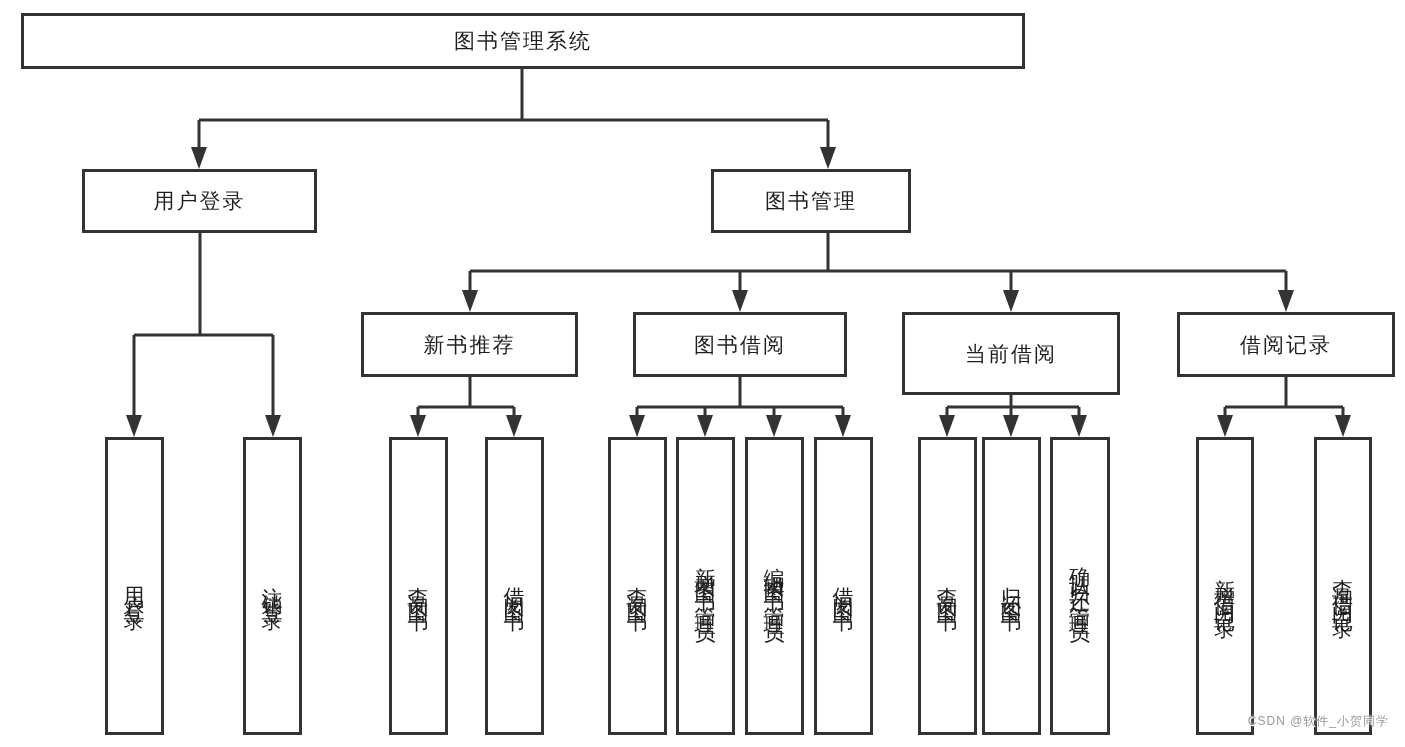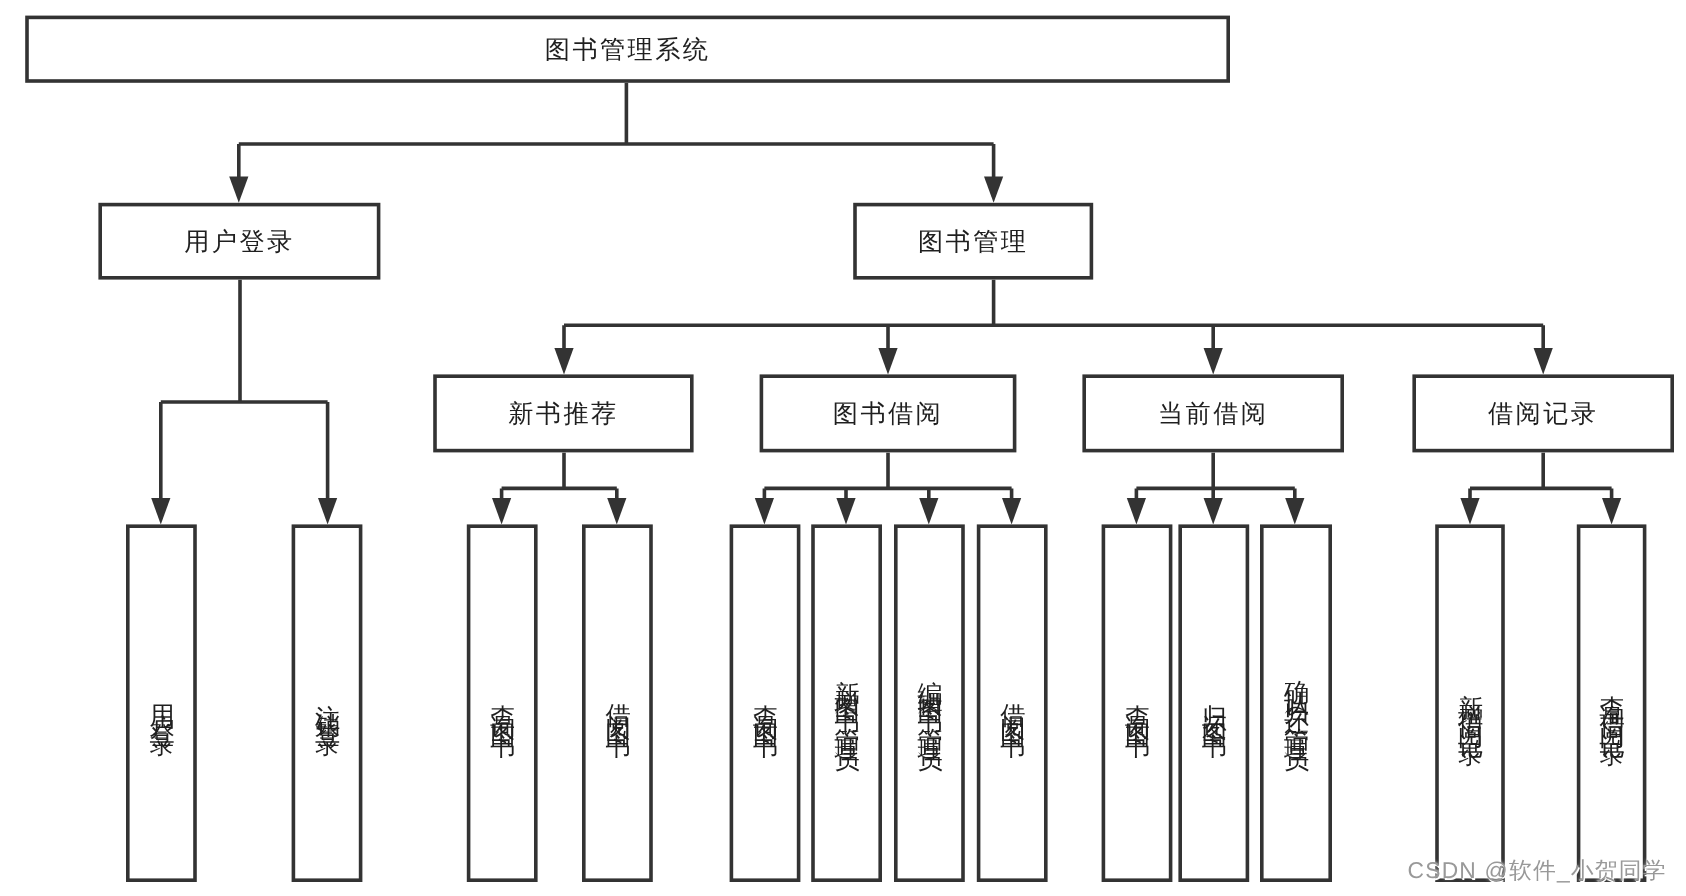--- a/index.html
+++ b/index.html
@@ -31,21 +31,21 @@
     text-orientation: mixed;
     font-size: 21px;
     line-height: 1;
     letter-spacing: 8px;
     white-space: nowrap;
   }
   .watermark {
     position: absolute;
     right: 16px;
     top: 713px;
-    font-size: 19px;
+    font-size: 12px;
     letter-spacing: 1px;
     color: var(--wm, #999999);
     text-shadow: 0 0 3px #ffffff, 1px 1px 0 #ffffff;
     z-index: 5;
     white-space: nowrap;
     margin-left: 16px;
   }
 </style>
 </head>
 <body>
@@ -92,21 +92,21 @@
   <div class="box hbox" style="left:711px; top:169px; width:200px; height:64px;">
     <span>图书管理</span>
   </div>
 
   <div class="box hbox" style="left:633px; top:312px; width:214px; height:65px;">
     <span>图书借阅</span>
   </div>
   <div class="box hbox" style="left:361px; top:312px; width:217px; height:65px;">
     <span>新书推荐</span>
   </div>
-  <div class="box hbox" style="left:902px; top:312px; width:218px; height:65px;">
+  <div class="box hbox" style="left:902px; top:312px; width:218px; height:83px;">
     <span>当前借阅</span>
   </div>
   <div class="box hbox" style="left:1177px; top:312px; width:218px; height:65px;">
     <span>借阅记录</span>
   </div>
 
   <div class="box vbox" style="left:105px; top:437px; width:59px; height:298px;">
     <span class="vtext">用户登录</span>
   </div>
   <div class="box vbox" style="left:243px; top:437px; width:59px; height:298px;">

